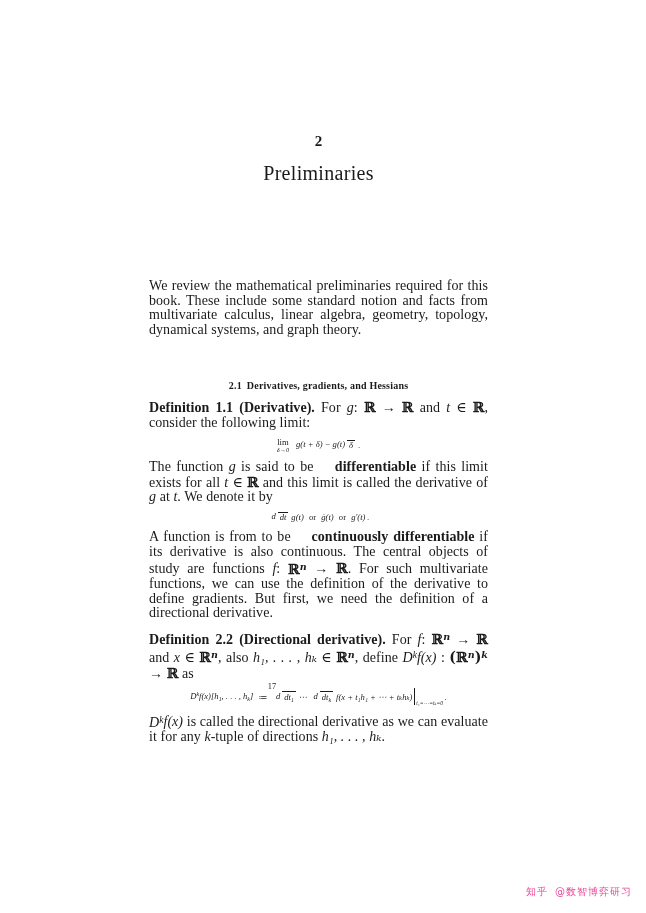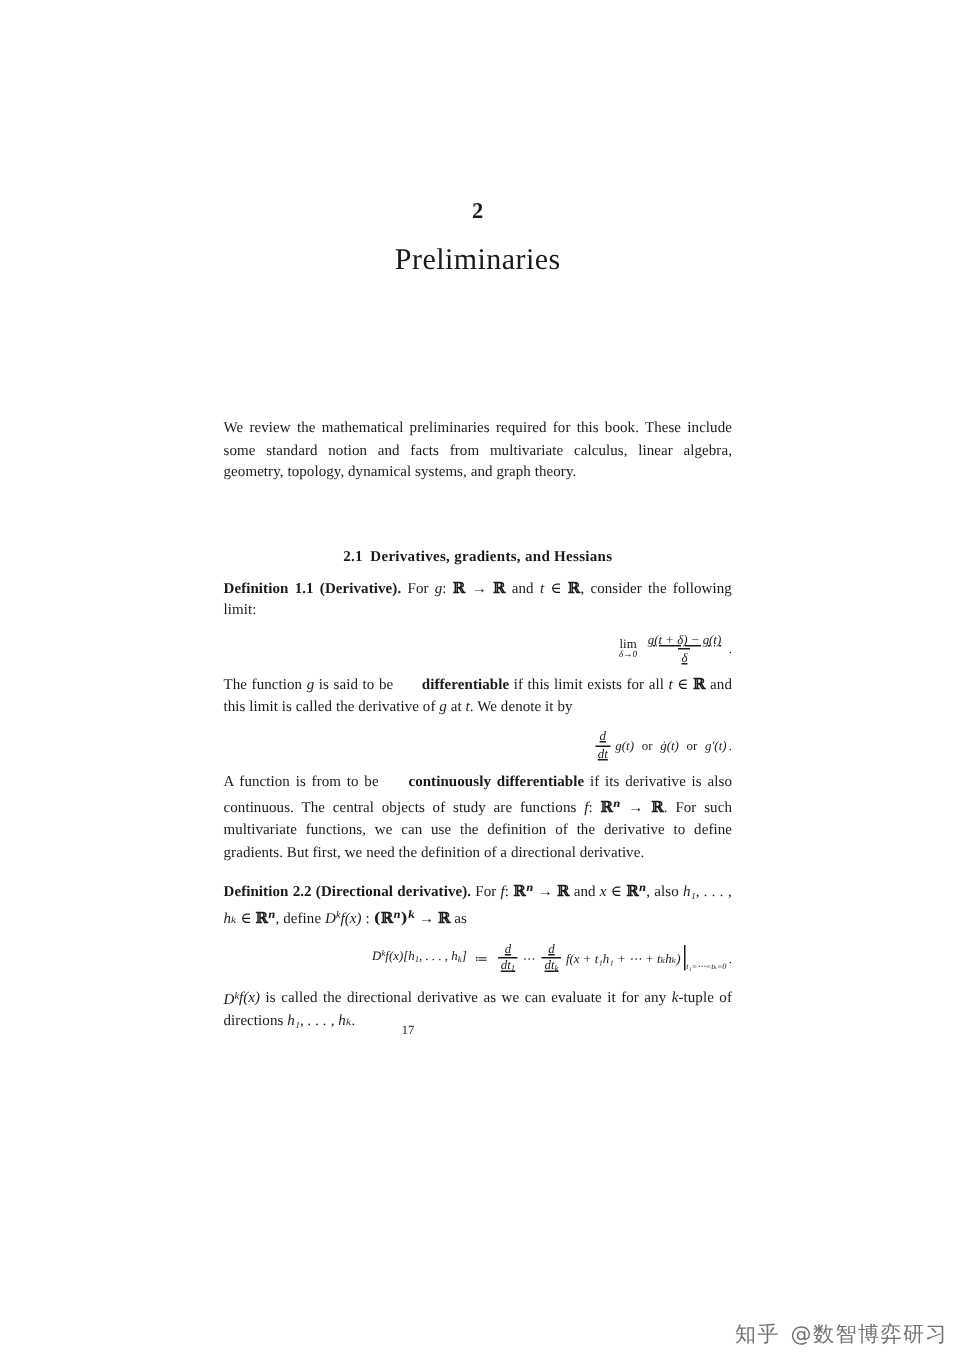--- a/index.html
+++ b/index.html
@@ -38,21 +38,21 @@
     letter-spacing: 0.2px;
   }
   .chap-title {
     text-align: center;
     font-size: 20px;
     margin-top: 12px;
     letter-spacing: 0.3px;
   }
   
   .para {
-    font-size: 10px;
+    font-size: 14px;
     line-height: 14.6px;
     text-align: justify;
     margin: 0;
     letter-spacing: 0.05px;
   }
   .intro {
     margin-top: 94px;
   }
   .sec-head {
     font-size: 10px;
@@ -63,42 +63,41 @@
   }
   .sec-head .secnum { margin-right: 5px; }
   .p-gap { margin-top: 9px; }
   .p-gap-sm { margin-top: 7px; }
   .defhead { font-weight: bold; }
   b.term { font-weight: bold; padding-left: 16px; }
   i, em { font-style: italic; }
   .bb { font-family: "DejaVu Serif", serif; }
   
   .display {
-    text-align: right;
+    text-align: center;
     font-size: 8.6px;
     font-style: italic;
     margin-top: 7px;
     margin-bottom: 7px;
     line-height: 1;
   }
   .mrow {
     display: inline-flex;
     align-items: center;
     justify-content: center;
     gap: 1.5px;
     vertical-align: middle;
   }
   .frac {
     display: inline-flex;
-    flex-direction: column;
+    flex-direction: row;
     align-items: center;
     vertical-align: middle;
     margin: 0 1.5px;
     line-height: 1.12;
-    text-decoration: underline;
   }
   .frac .num { padding: 0 2px 0.5px 2px; }
   .frac .den {
     padding: 0.5px 2px 0 2px;
     border-top: 0.8px solid #1a1a1a;
   }
   .limop {
     display: inline-flex;
     flex-direction: column;
     align-items: center;
@@ -136,22 +135,22 @@
     width: 544px;
     text-align: center;
     font-size: 8.4px;
   }
   
   .watermark {
     position: absolute;
     right: 14px;
     bottom: 14px;
     font-family: "DejaVu Sans", sans-serif;
-    font-size: 14px;
-    color: #737373;
+    font-size: 10px;
+    color: #ec4899;
     letter-spacing: 1px;
     white-space: nowrap;
   }
   .watermark .logo { margin-right: 7px; }
 </style>
 </head>
 <body>
 
 <div class="page">
   <div class="content">

